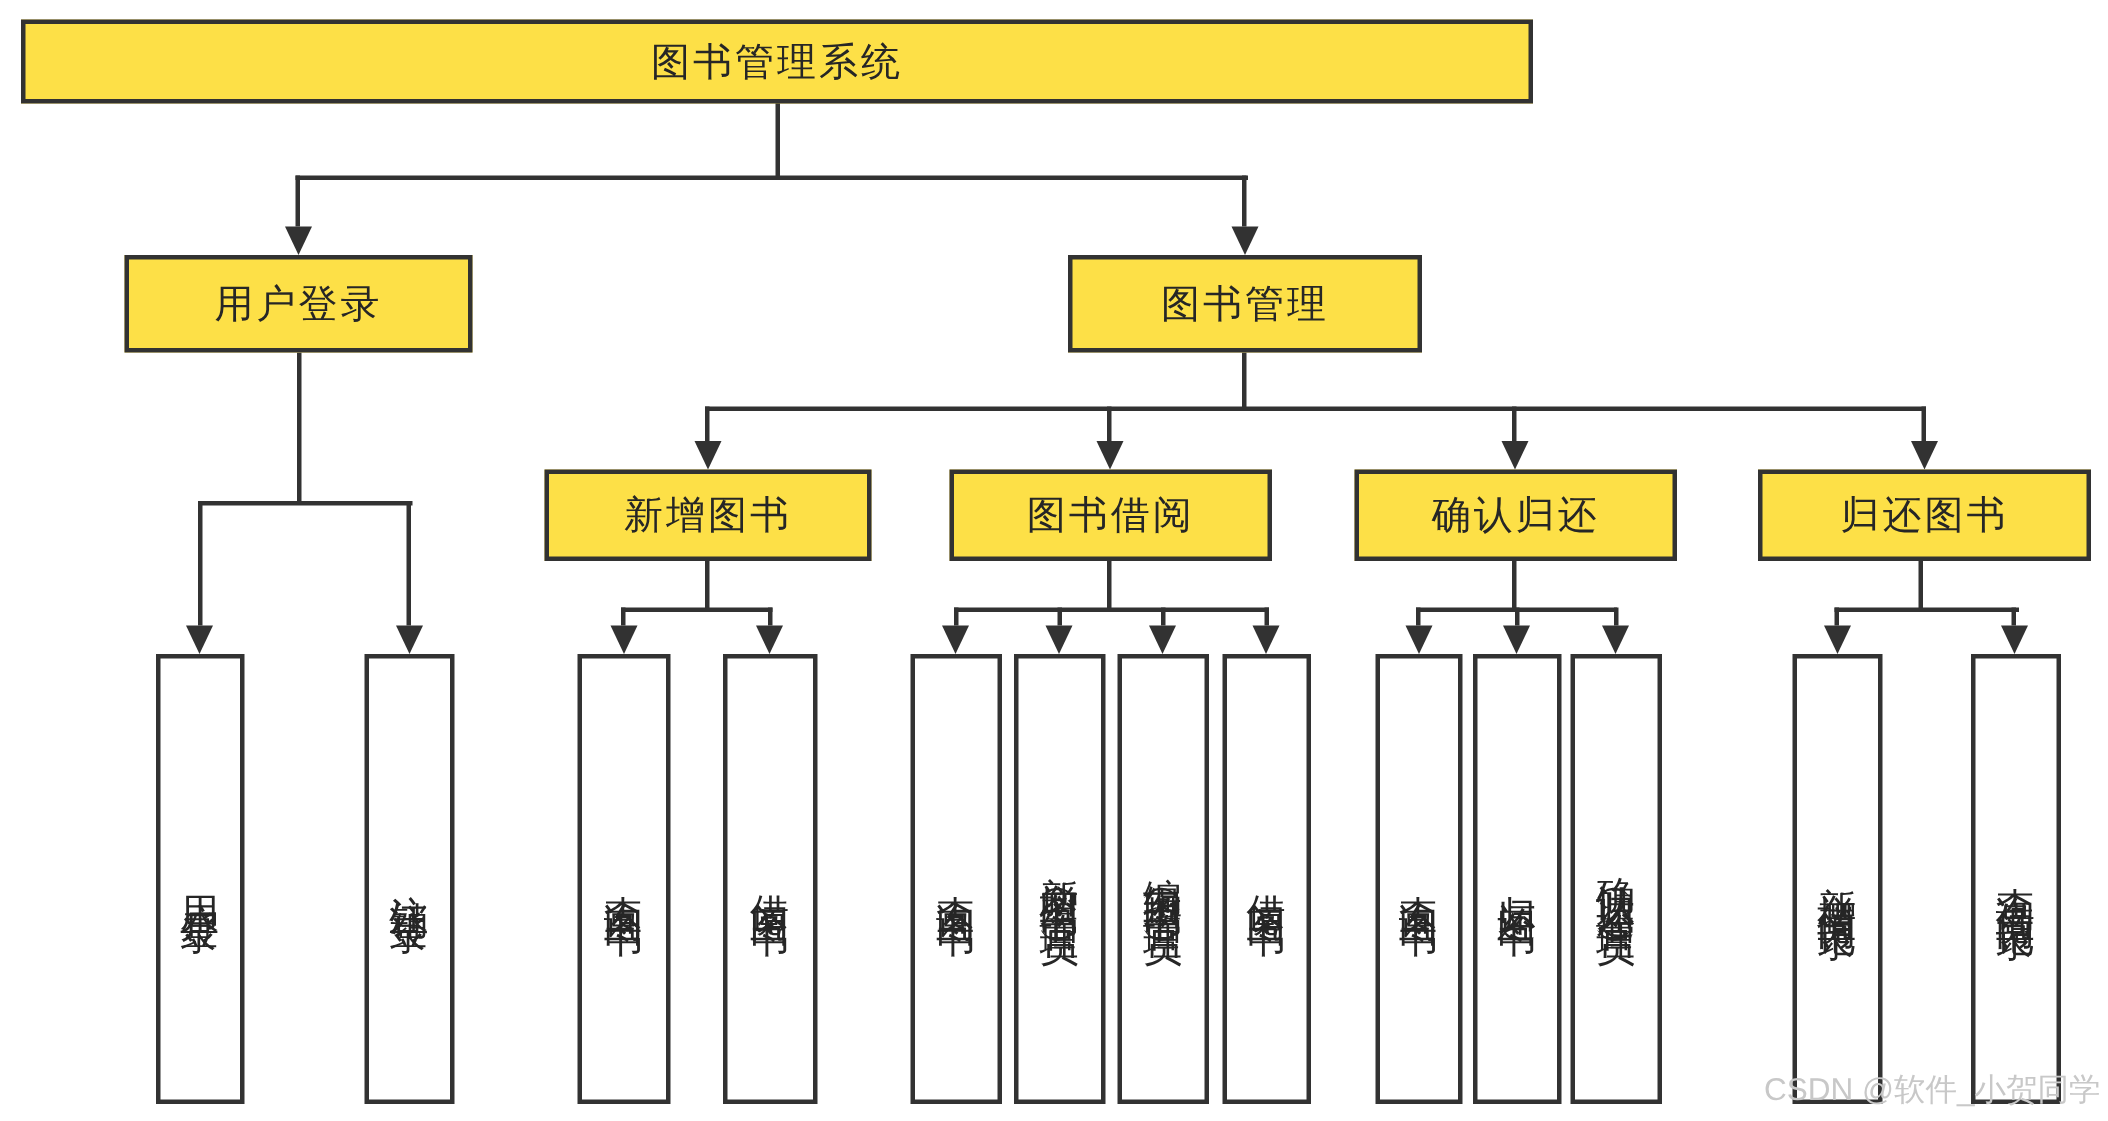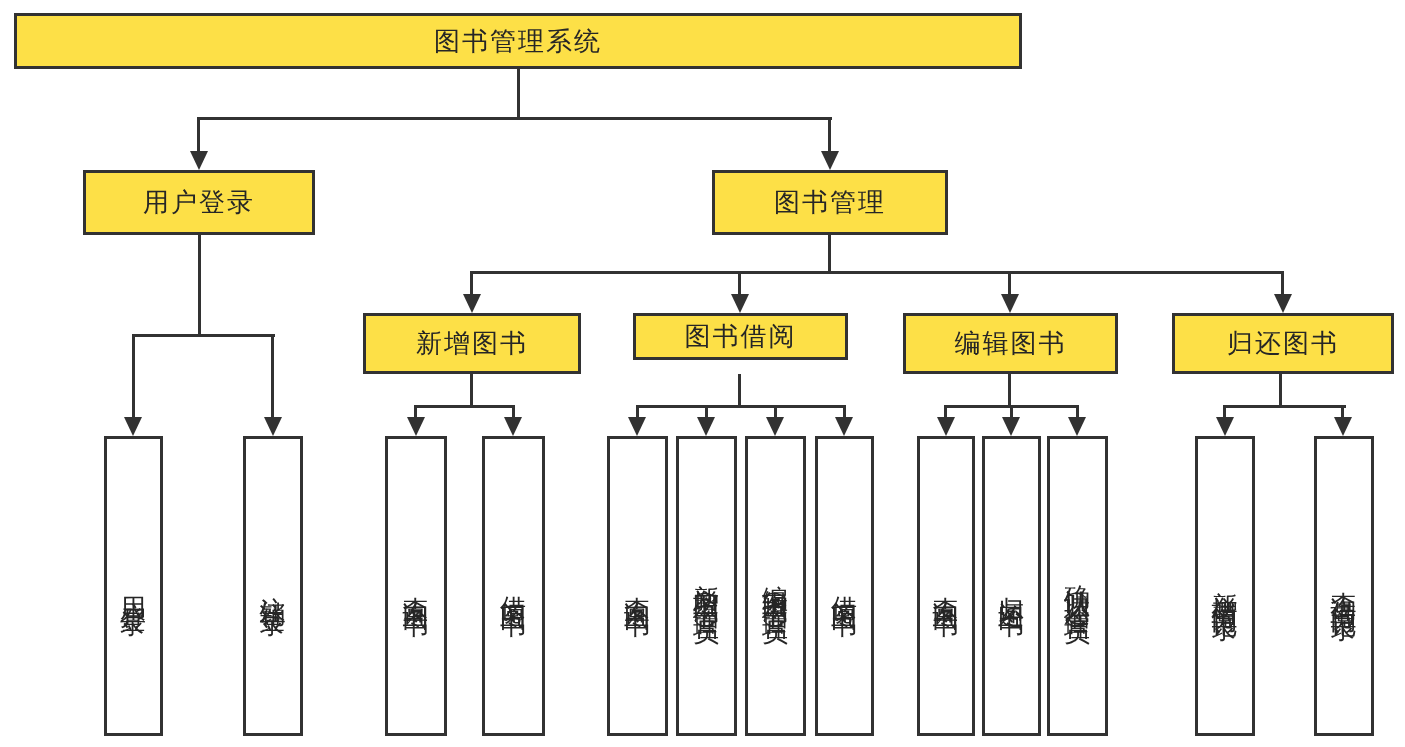--- a/index.html
+++ b/index.html
@@ -109,36 +109,37 @@
   <div class="arrow" style="left:1216px;top:417px"></div>
   <div class="vline" style="left:1341px;top:405px;height:12px"></div>
   <div class="arrow" style="left:1334px;top:417px"></div>
 
   <div class="hbox" style="left:14px;top:13px;width:1008px;height:56px">图书管理系统</div>
 
   <div class="hbox" style="left:83px;top:170px;width:232px;height:65px">用户登录</div>
   <div class="hbox" style="left:712px;top:170px;width:236px;height:65px">图书管理</div>
 
   <div class="hbox" style="left:363px;top:313px;width:218px;height:61px">新增图书</div>
-  <div class="hbox" style="left:633px;top:313px;width:215px;height:47px">图书借阅</div>
-  <div class="hbox" style="left:903px;top:313px;width:215px;height:61px">编辑图书</div>
+  <div class="hbox" style="left:633px;top:313px;width:215px;height:61px">图书借阅</div>
+  <div class="hbox" style="left:903px;top:313px;width:215px;height:61px">确认归还</div>
   <div class="hbox" style="left:1172px;top:313px;width:222px;height:61px">归还图书</div>
 
   <div class="leaf" style="left:104px;width:59px">用户登录</div>
   <div class="leaf" style="left:243px;width:60px">注销登录</div>
 
   <div class="leaf" style="left:385px;width:62px">查询图书</div>
   <div class="leaf" style="left:482px;width:63px">借阅图书</div>
 
   <div class="leaf" style="left:607px;width:61px">查询图书</div>
   <div class="leaf" style="left:676px;width:61px">新增图书（管理员）</div>
   <div class="leaf" style="left:745px;width:61px">编辑图书（管理员）</div>
   <div class="leaf" style="left:815px;width:59px">借阅图书</div>
 
   <div class="leaf" style="left:917px;width:58px">查询图书</div>
   <div class="leaf" style="left:982px;width:59px">归还图书</div>
   <div class="leaf" style="left:1047px;width:61px">确认归还（管理员）</div>
 
   <div class="leaf" style="left:1195px;width:60px">新增借阅记录</div>
   <div class="leaf" style="left:1314px;width:60px">查询借阅记录</div>
 
+  <div class="watermark">CSDN @软件_小贺同学</div>
 
 </div>
 
 </body></html>

